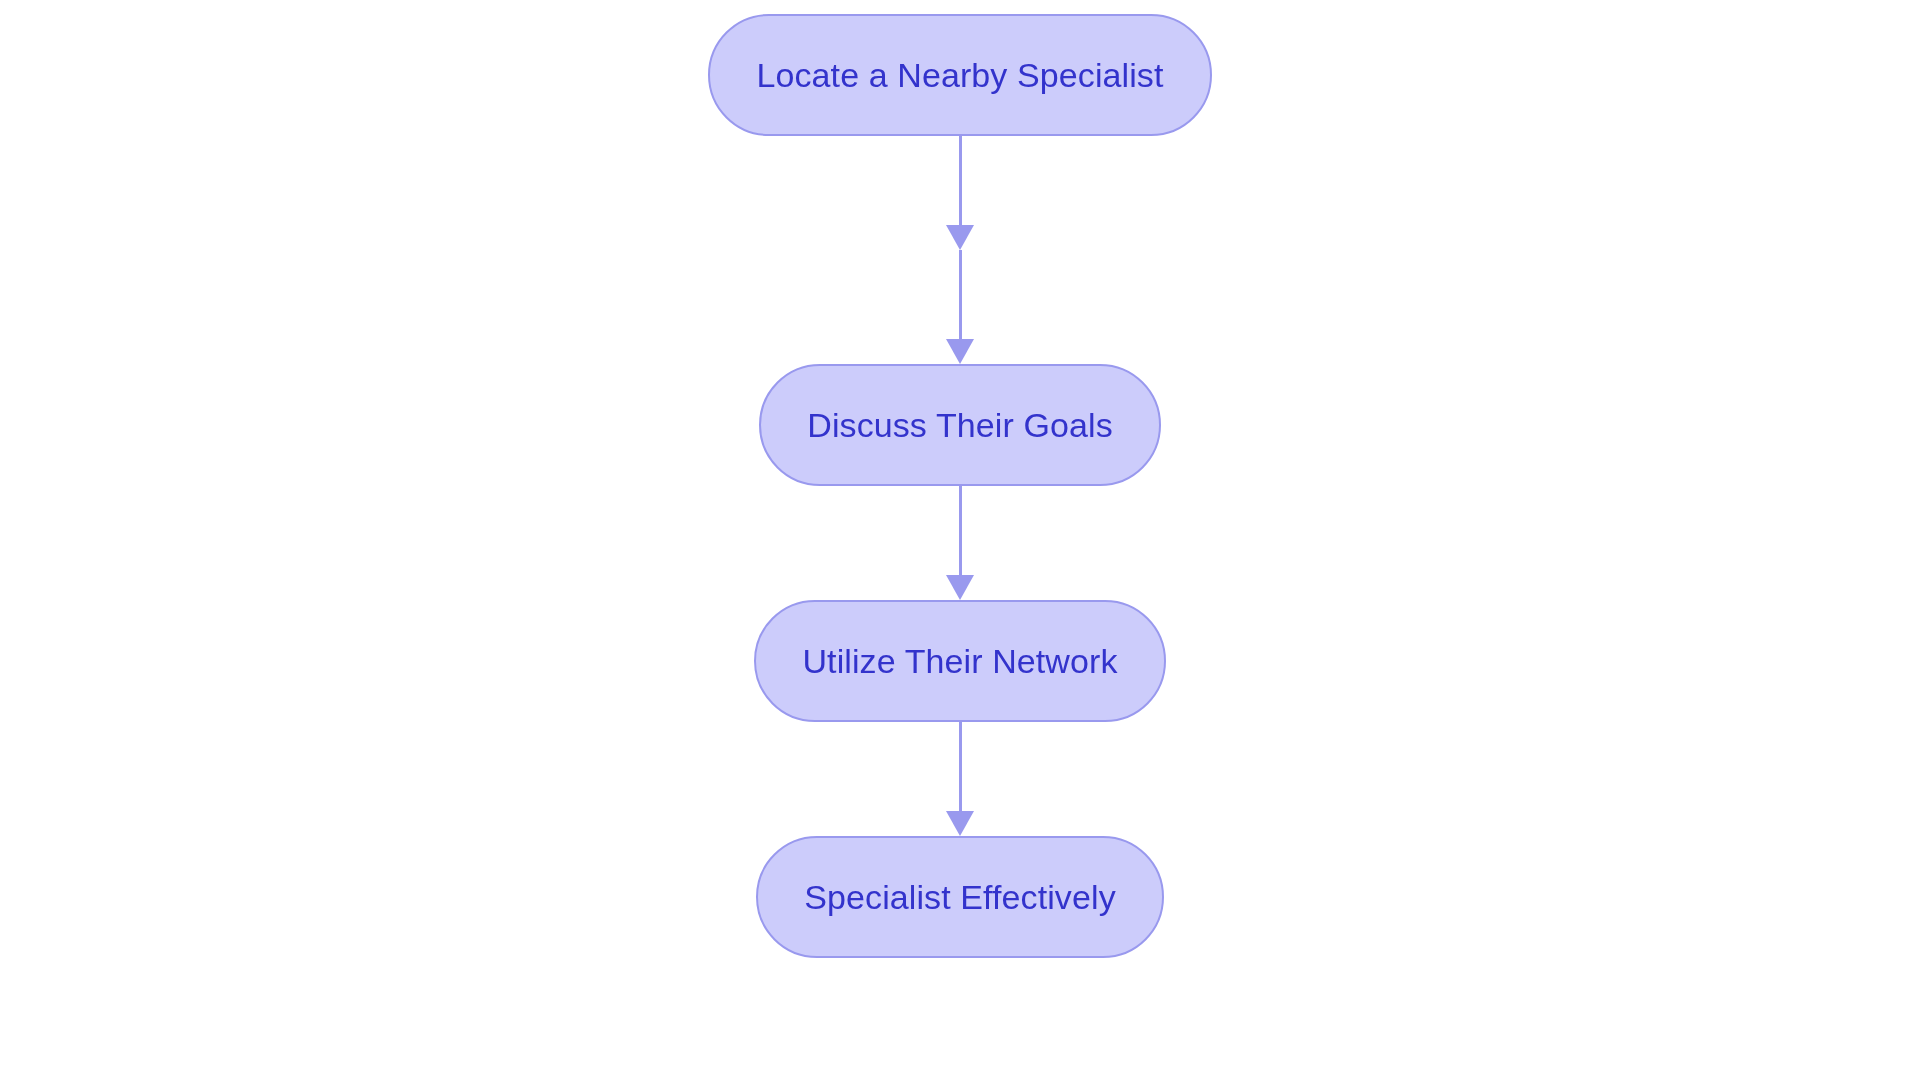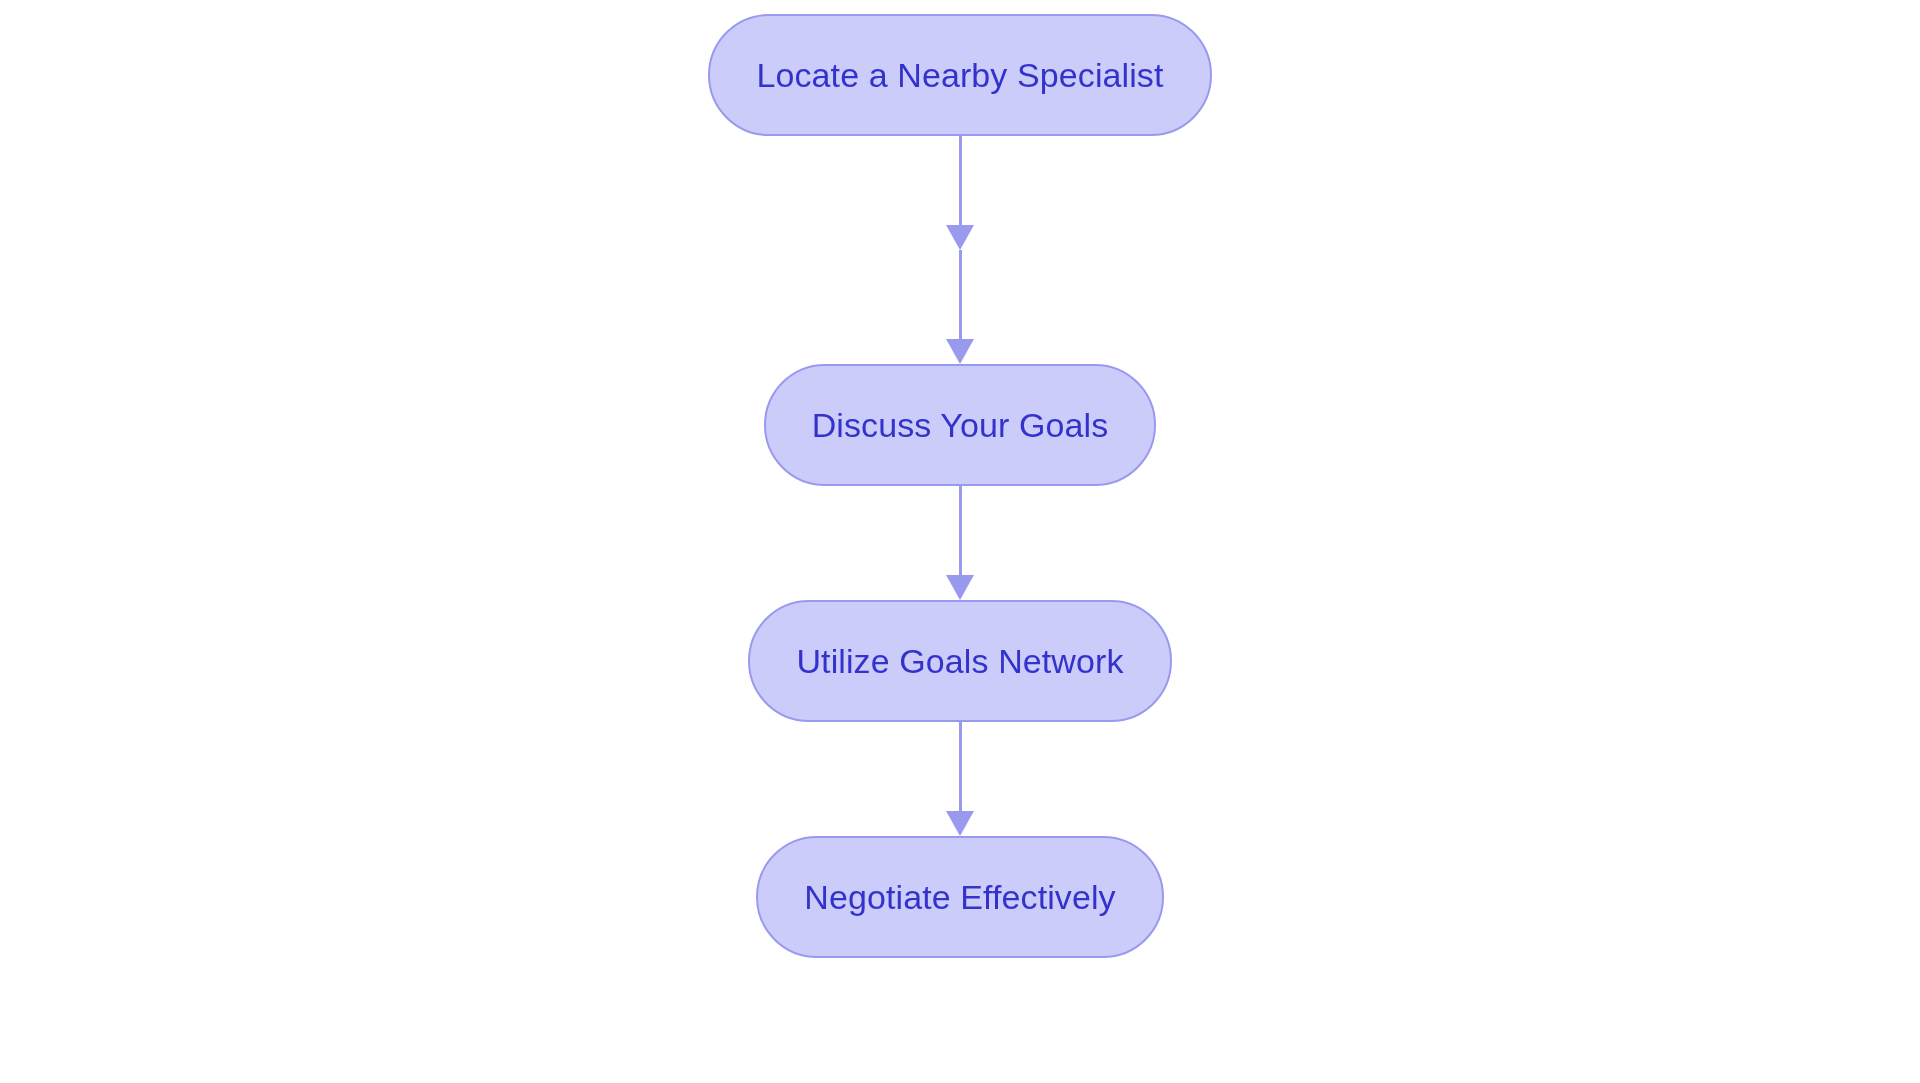--- a/index.html
+++ b/index.html
@@ -100,35 +100,35 @@
       <div class="connector-arrowhead"></div>
     </div>
 
 
     <div class="connector">
       <div class="connector-stem"></div>
       <div class="connector-arrowhead"></div>
     </div>
 
     <div class="node">
-      <span class="node-label">Discuss Your Goals</span>
+      <span class="node-label">Discuss Their Goals</span>
     </div>
 
     <div class="connector">
       <div class="connector-stem"></div>
       <div class="connector-arrowhead"></div>
     </div>
 
     <div class="node">
-      <span class="node-label">Utilize Goals Network</span>
+      <span class="node-label">Utilize Their Network</span>
     </div>
 
     <div class="connector">
       <div class="connector-stem"></div>
       <div class="connector-arrowhead"></div>
     </div>
 
     <div class="node">
-      <span class="node-label">Negotiate Effectively</span>
+      <span class="node-label">Specialist Effectively</span>
     </div>
 
   </div>
 </div>
 
 </body></html>

